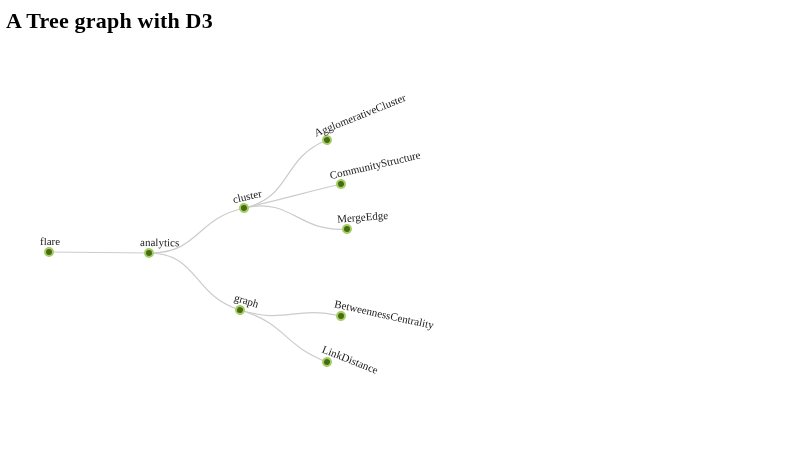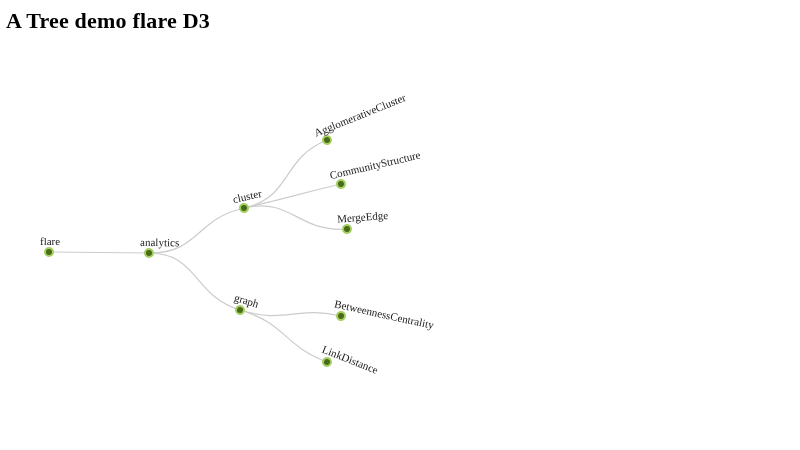--- a/index.html
+++ b/index.html
@@ -80,14 +80,14 @@
       </g>
       <g class="node" transform="translate(341,316) rotate(12.4)">
         <circle r="4"></circle>
         <text x="-9" y="-7" text-anchor="start">BetweennessCentrality</text>
       </g>
       <g class="node" transform="translate(327,362) rotate(21.6)">
         <circle r="4"></circle>
         <text x="-9" y="-7" text-anchor="start">LinkDistance</text>
       </g>
     </svg>
-  <div class="page-title">A Tree demo flare D3</div>
+  <div class="page-title">A Tree graph with D3</div>
 </div>
 
 </body></html>

